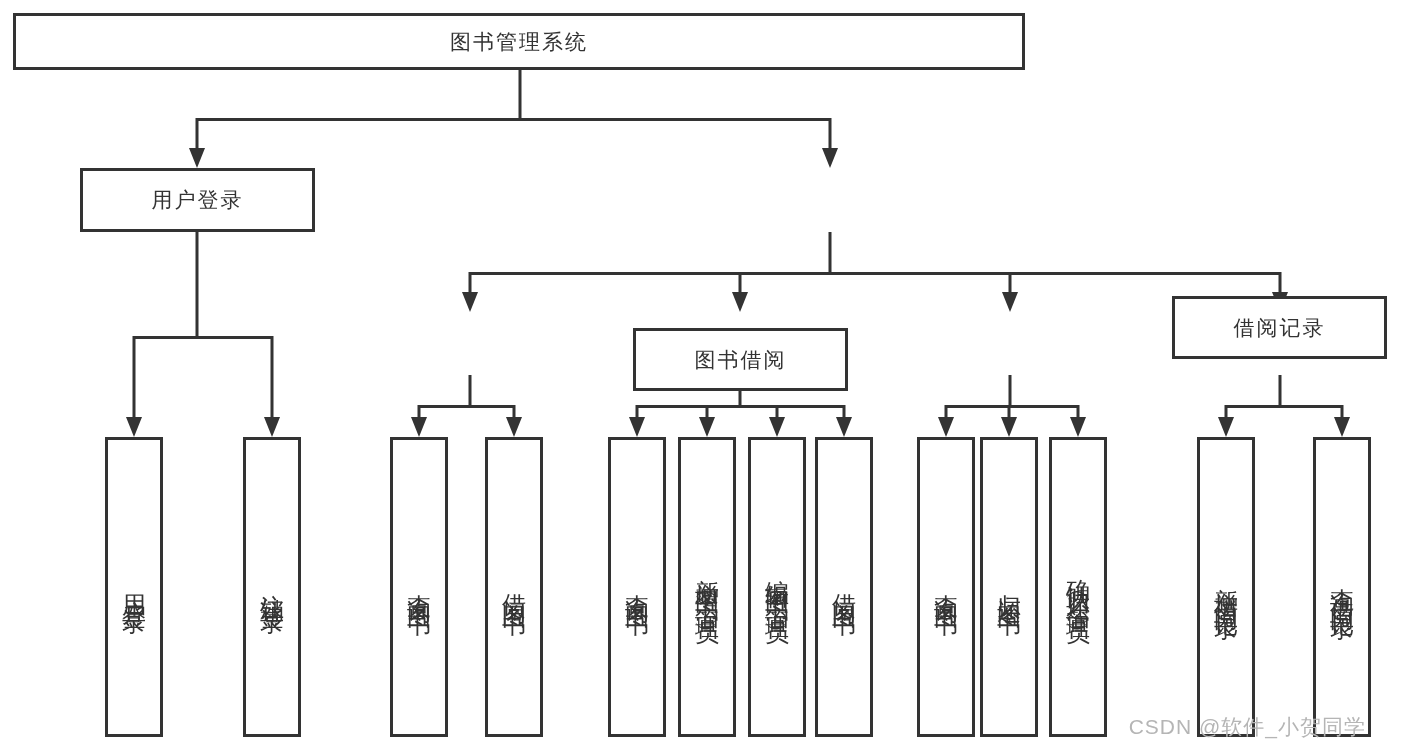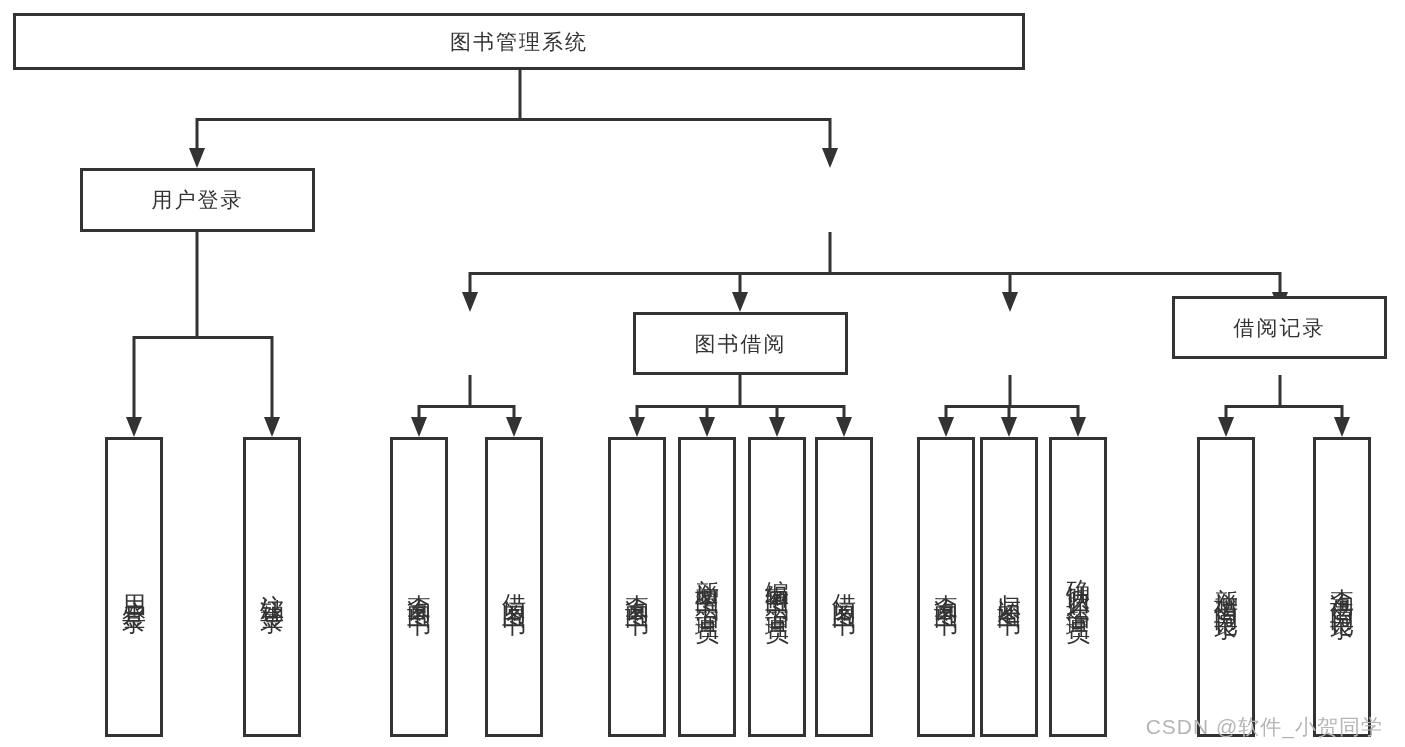--- a/index.html
+++ b/index.html
@@ -34,21 +34,21 @@
   }
   .leaf {
     writing-mode: vertical-lr;
     text-orientation: mixed;
     font-size: 24px;
     letter-spacing: 6px;
     line-height: 1;
   }
   .watermark {
     position: absolute;
-    right: 7px;
+    right: 24px;
     bottom: 6px;
     font-size: 21px;
     letter-spacing: 1px;
     color: var(--watermark, #b5b5b5);
     white-space: nowrap;
     z-index: 5;
   }
 </style>
 </head>
 <body>
@@ -88,21 +88,21 @@
 
     <path d="M1280 375 V406.5 M1224.5 406.5 H1343.5 M1226 406.5 V423 M1342 406.5 V423"></path>
     <polygon points="1218,417 1234,417 1226,437"></polygon>
     <polygon points="1334,417 1350,417 1342,437"></polygon>
   </svg>
 
   <div class="node" style="left:13px; top:13px; width:1012px; height:57px;">图书管理系统</div>
 
   <div class="node" style="left:80px; top:168px; width:235px; height:64px;">用户登录</div>
 
-  <div class="node" style="left:633px; top:312px; width:215px; height:63px;">图书借阅</div>
+  <div class="node" style="left:633px; top:328px; width:215px; height:63px;">图书借阅</div>
   <div class="node" style="left:1172px; top:296px; width:215px; height:63px;">借阅记录</div>
 
   <div class="node leaf" style="left:105px; top:437px; width:58px; height:300px;">用户登录</div>
   <div class="node leaf" style="left:243px; top:437px; width:58px; height:300px;">注销登录</div>
 
   <div class="node leaf" style="left:390px; top:437px; width:58px; height:300px;">查询图书</div>
   <div class="node leaf" style="left:485px; top:437px; width:58px; height:300px;">借阅图书</div>
 
   <div class="node leaf" style="left:608px; top:437px; width:58px; height:300px;">查询图书</div>
   <div class="node leaf" style="left:678px; top:437px; width:58px; height:300px;">新增图书（管理员）</div>

